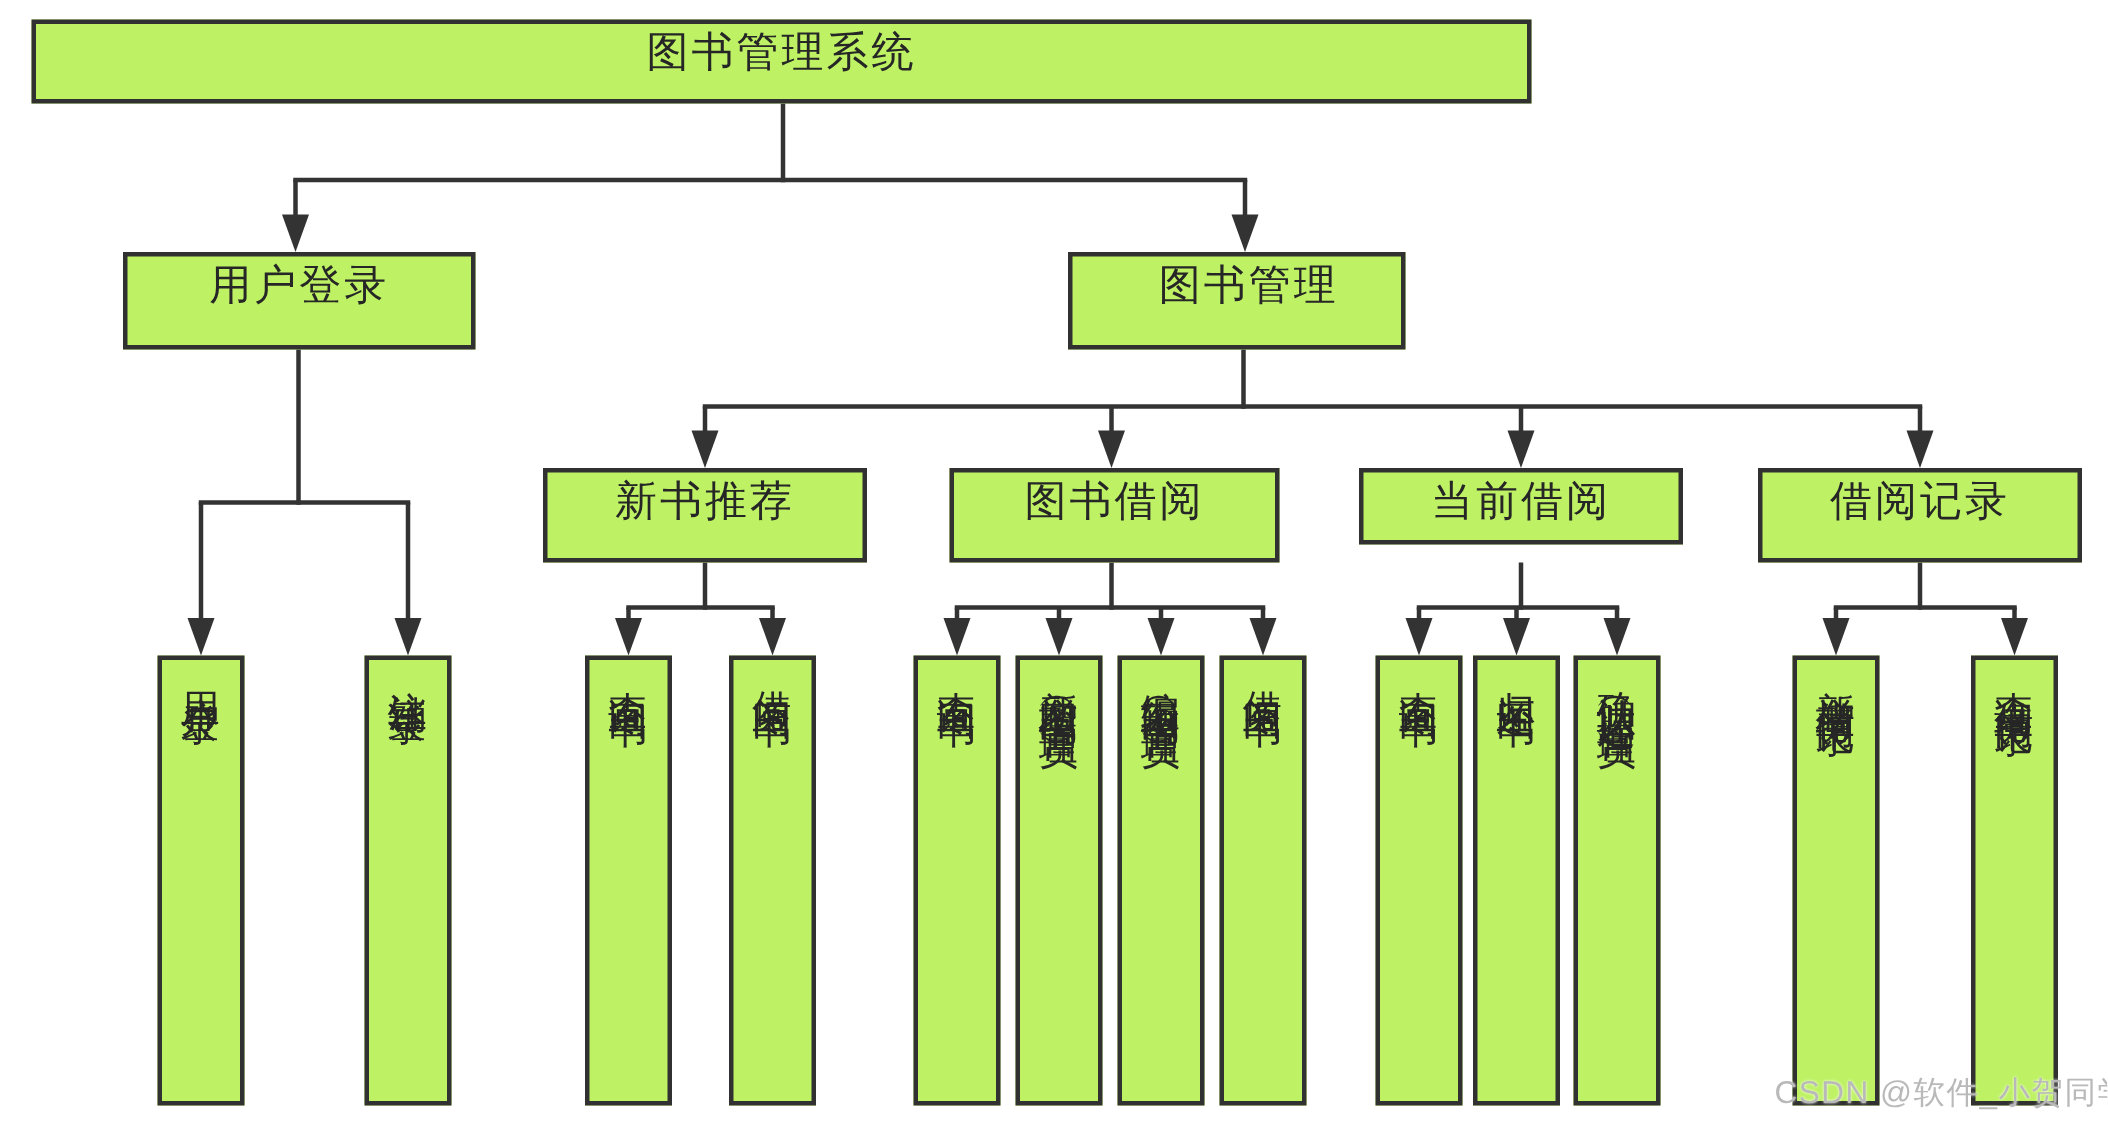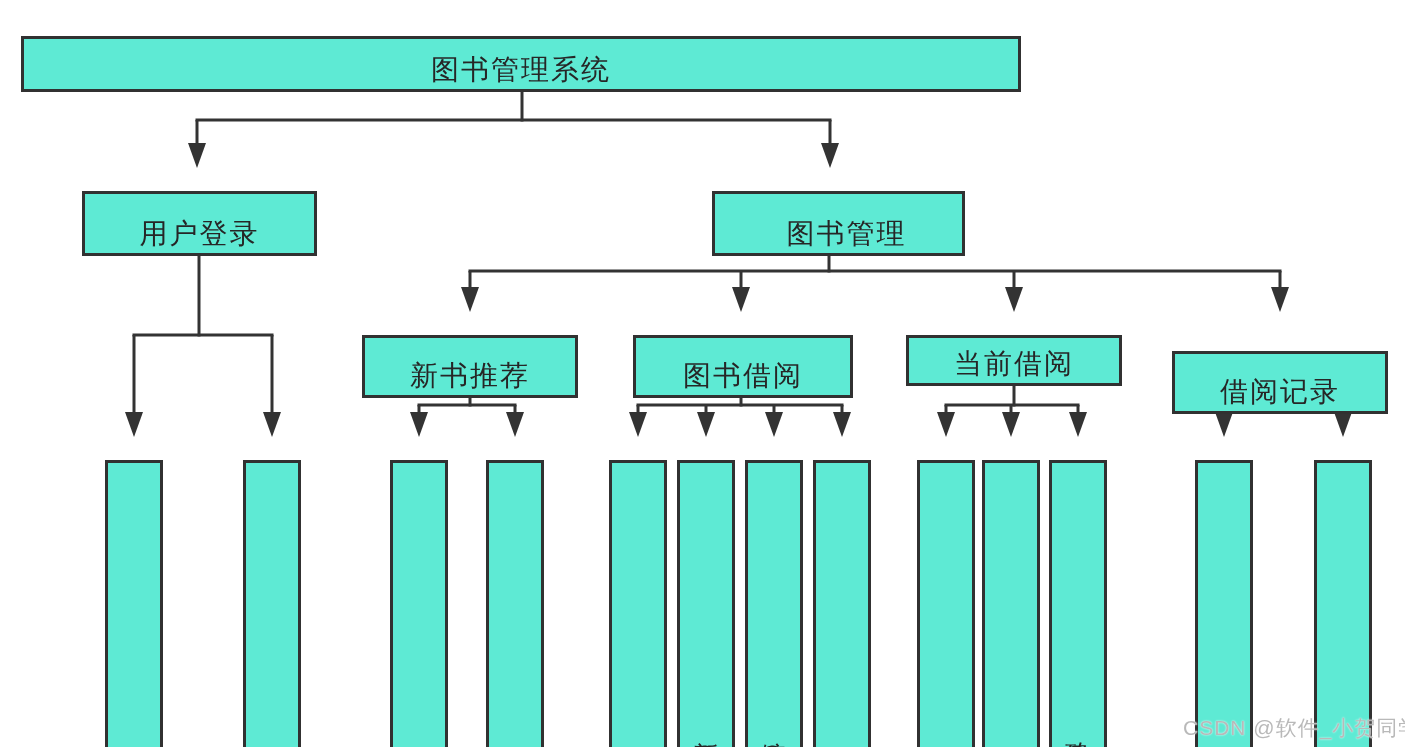--- a/index.html
+++ b/index.html
@@ -4,24 +4,23 @@
 <style>
   html,body{margin:0;padding:0;background:#ffffff;}
   .diagram{
     position:relative;width:1405px;height:747px;background:#ffffff;overflow:hidden;
     font-family:"Liberation Sans", sans-serif;color:#262626;
   }
   .connectors{position:absolute;left:0;top:0;z-index:1;}
   .connectors line{stroke:#333333;stroke-width:3;}
   .connectors polygon{fill:#333333;stroke:none;}
   .box{
-    position:absolute;box-sizing:border-box;background:#5eead4;
-    border:3px solid #313131;display:flex;align-items:flex-end;justify-content:center;
+    position:absolute;box-sizing:border-box;background:#bef264;
+    border:3px solid #313131;display:flex;align-items:flex-start;justify-content:center;
     z-index:2;
-    margin-top:23px;
   }
   .box.h span{font-size:28px;letter-spacing:2px;white-space:nowrap;}
   .box.v span{
     writing-mode:vertical-rl;text-orientation:mixed;
     font-size:26px;line-height:1;letter-spacing:4px;white-space:nowrap;
   }
   .watermark{
     position:absolute;left:1183px;top:714px;z-index:3;
     font-size:21px;color:#b9b9b9;letter-spacing:1px;white-space:nowrap;
     text-shadow:0 0 2px #ffffff;
@@ -101,34 +100,34 @@
     </g>
   </svg>
 
   <div class="box h" style="left:21px;top:13px;width:1000px;height:56px;">
     <span>图书管理系统</span>
   </div>
 
   <div class="box h" style="left:82px;top:168px;width:235px;height:65px;">
     <span>用户登录</span>
   </div>
-  <div class="box h" style="left:712px;top:168px;width:253px;height:65px;padding-left:16px;">
+  <div class="box h" style="left:712px;top:168px;width:225px;height:65px;padding-left:16px;">
     <span>图书管理</span>
   </div>
 
   <div class="box h" style="left:362px;top:312px;width:216px;height:63px;">
     <span>新书推荐</span>
   </div>
   <div class="box h" style="left:633px;top:312px;width:220px;height:63px;">
     <span>图书借阅</span>
   </div>
   <div class="box h" style="left:906px;top:312px;width:216px;height:51px;">
     <span>当前借阅</span>
   </div>
-  <div class="box h" style="left:1172px;top:328px;width:216px;height:63px;">
+  <div class="box h" style="left:1172px;top:312px;width:216px;height:63px;">
     <span>借阅记录</span>
   </div>
 
   <div class="box v" style="left:105px;top:437px;width:58px;height:300px;">
     <span>用户登录</span>
   </div>
   <div class="box v" style="left:243px;top:437px;width:58px;height:300px;">
     <span>注销登录</span>
   </div>
 

